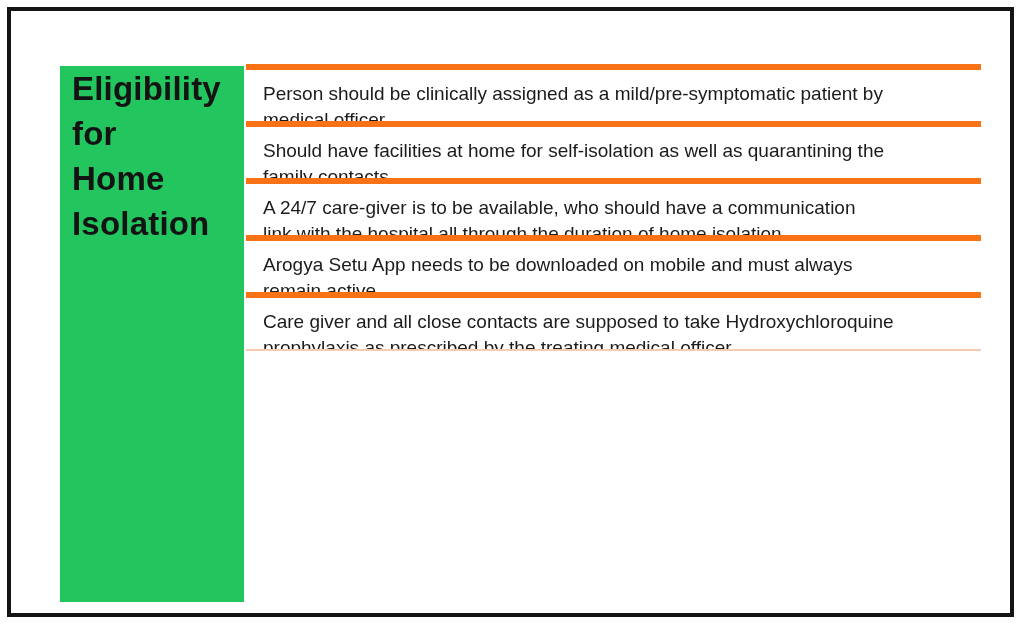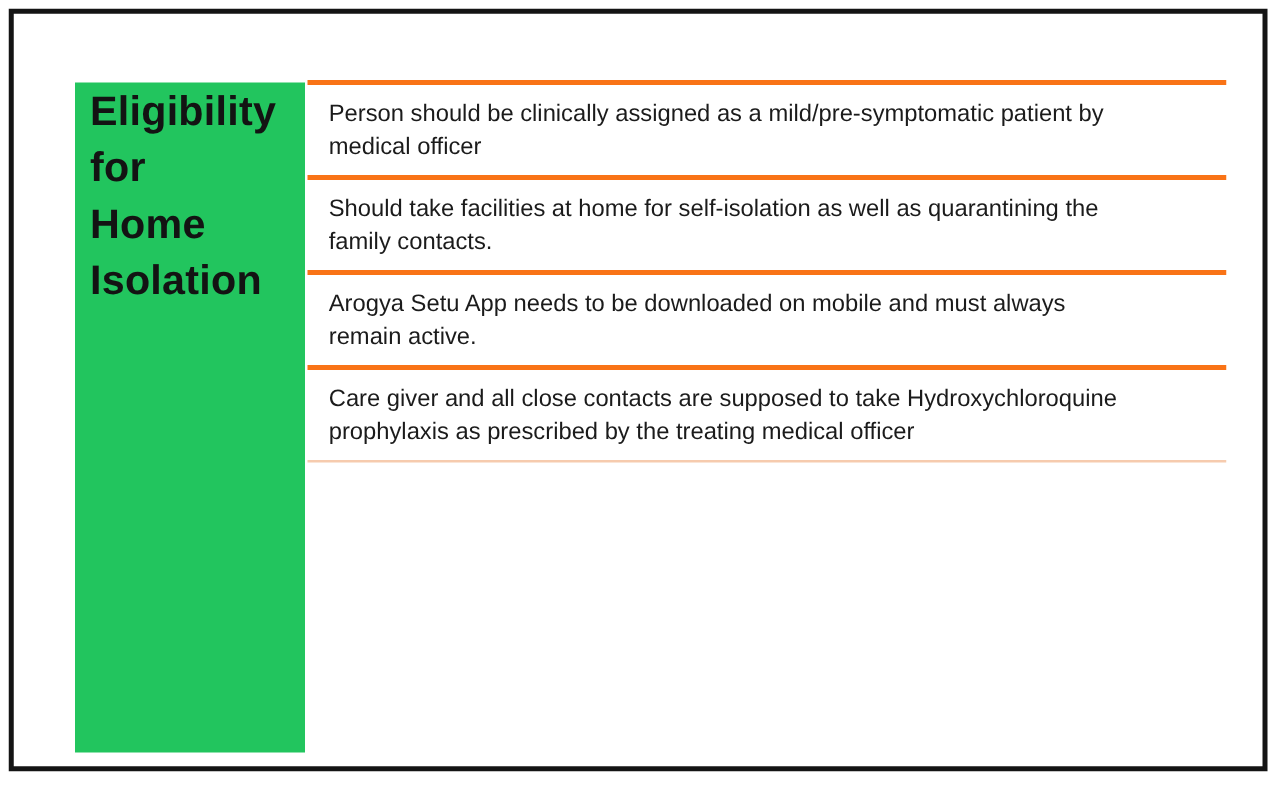--- a/index.html
+++ b/index.html
@@ -48,22 +48,22 @@
   }
   .rows-area {
     position: absolute;
     left: 246px;
     top: 64px;
     width: 735px;
     border-bottom: 2px solid #F6CBAE;
   }
   .t-row {
     box-sizing: border-box;
-    height: 76px;
-    border-top: 4px solid #f97316;
+    height: 57px;
+    border-top: 6px solid #f97316;
     background: #ffffff;
     overflow: hidden;
   }
   .t-row .row-text {
     margin: 0;
     padding: 11px 8px 0 17px;
     font-size: 19px;
     line-height: 26px;
     font-weight: 400;
     color: #1b1b1b;
@@ -81,22 +81,26 @@
 Home
 Isolation</div>
 </div>
 
 <div class="rows-area">
   <div class="t-row">
     <p class="row-text">Person should be clinically assigned as a mild/pre-symptomatic patient by
 medical officer</p>
   </div>
   <div class="t-row">
-    <p class="row-text">Should take facilities at home for self-isolation as well as quarantining the
+    <p class="row-text">Should have facilities at home for self-isolation as well as quarantining the
 family contacts.</p>
+  </div>
+  <div class="t-row">
+    <p class="row-text">A 24/7 care-giver is to be available, who should have a communication
+link with the hospital all through the duration of home isolation.</p>
   </div>
   <div class="t-row">
     <p class="row-text">Arogya Setu App needs to be downloaded on mobile and must always
 remain active.</p>
   </div>
   <div class="t-row">
     <p class="row-text">Care giver and all close contacts are supposed to take Hydroxychloroquine
 prophylaxis as prescribed by the treating medical officer</p>
   </div>
 </div>

